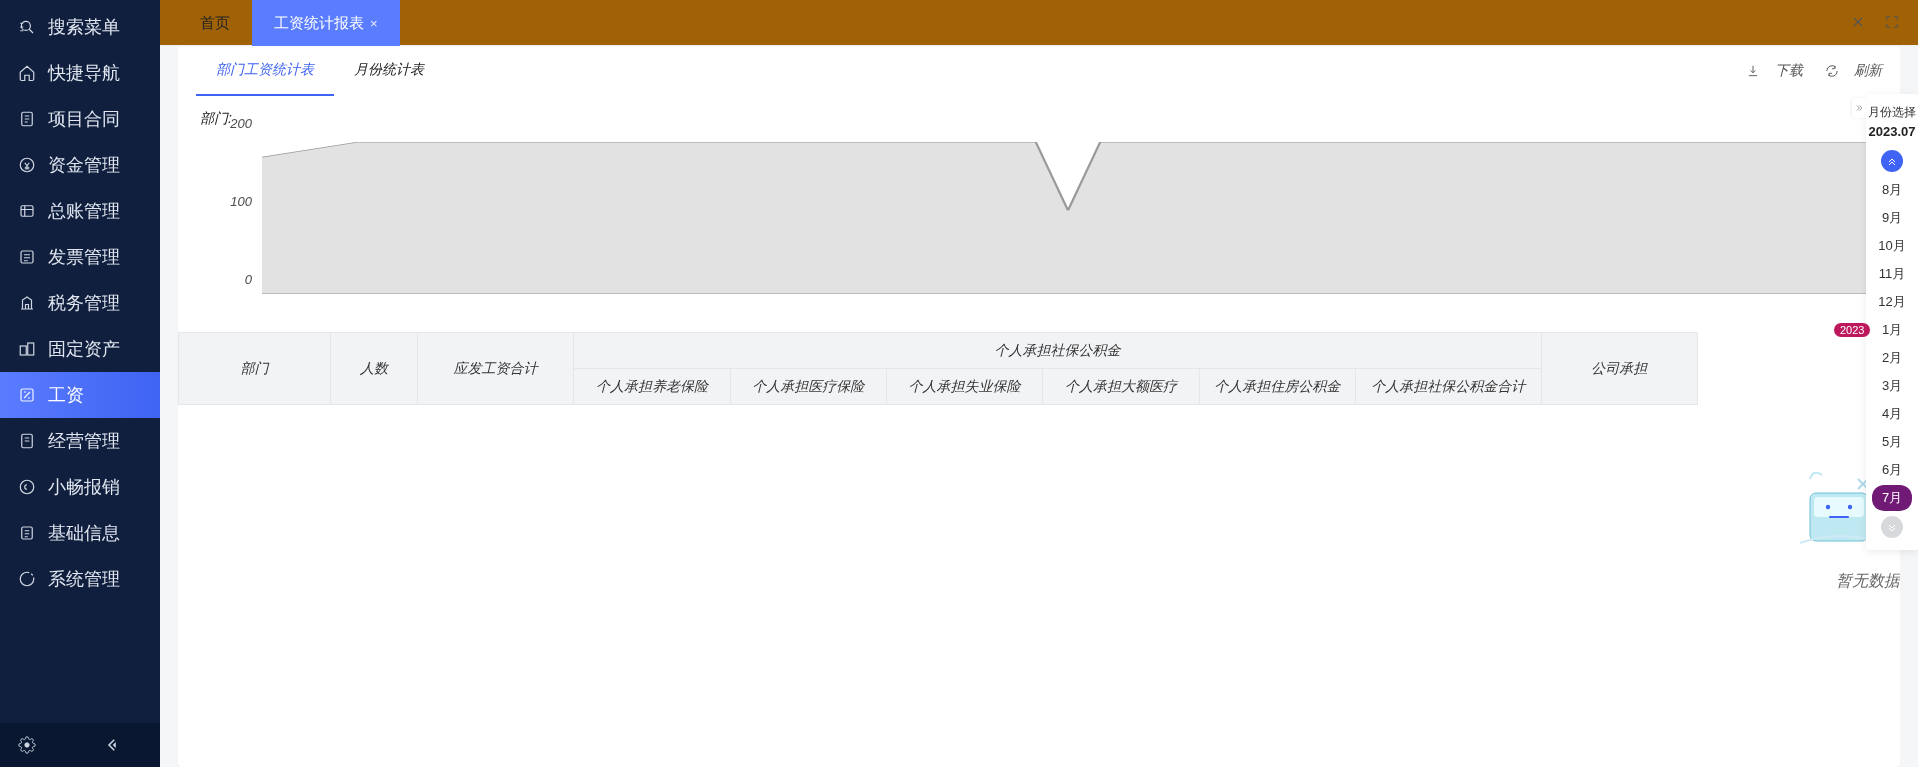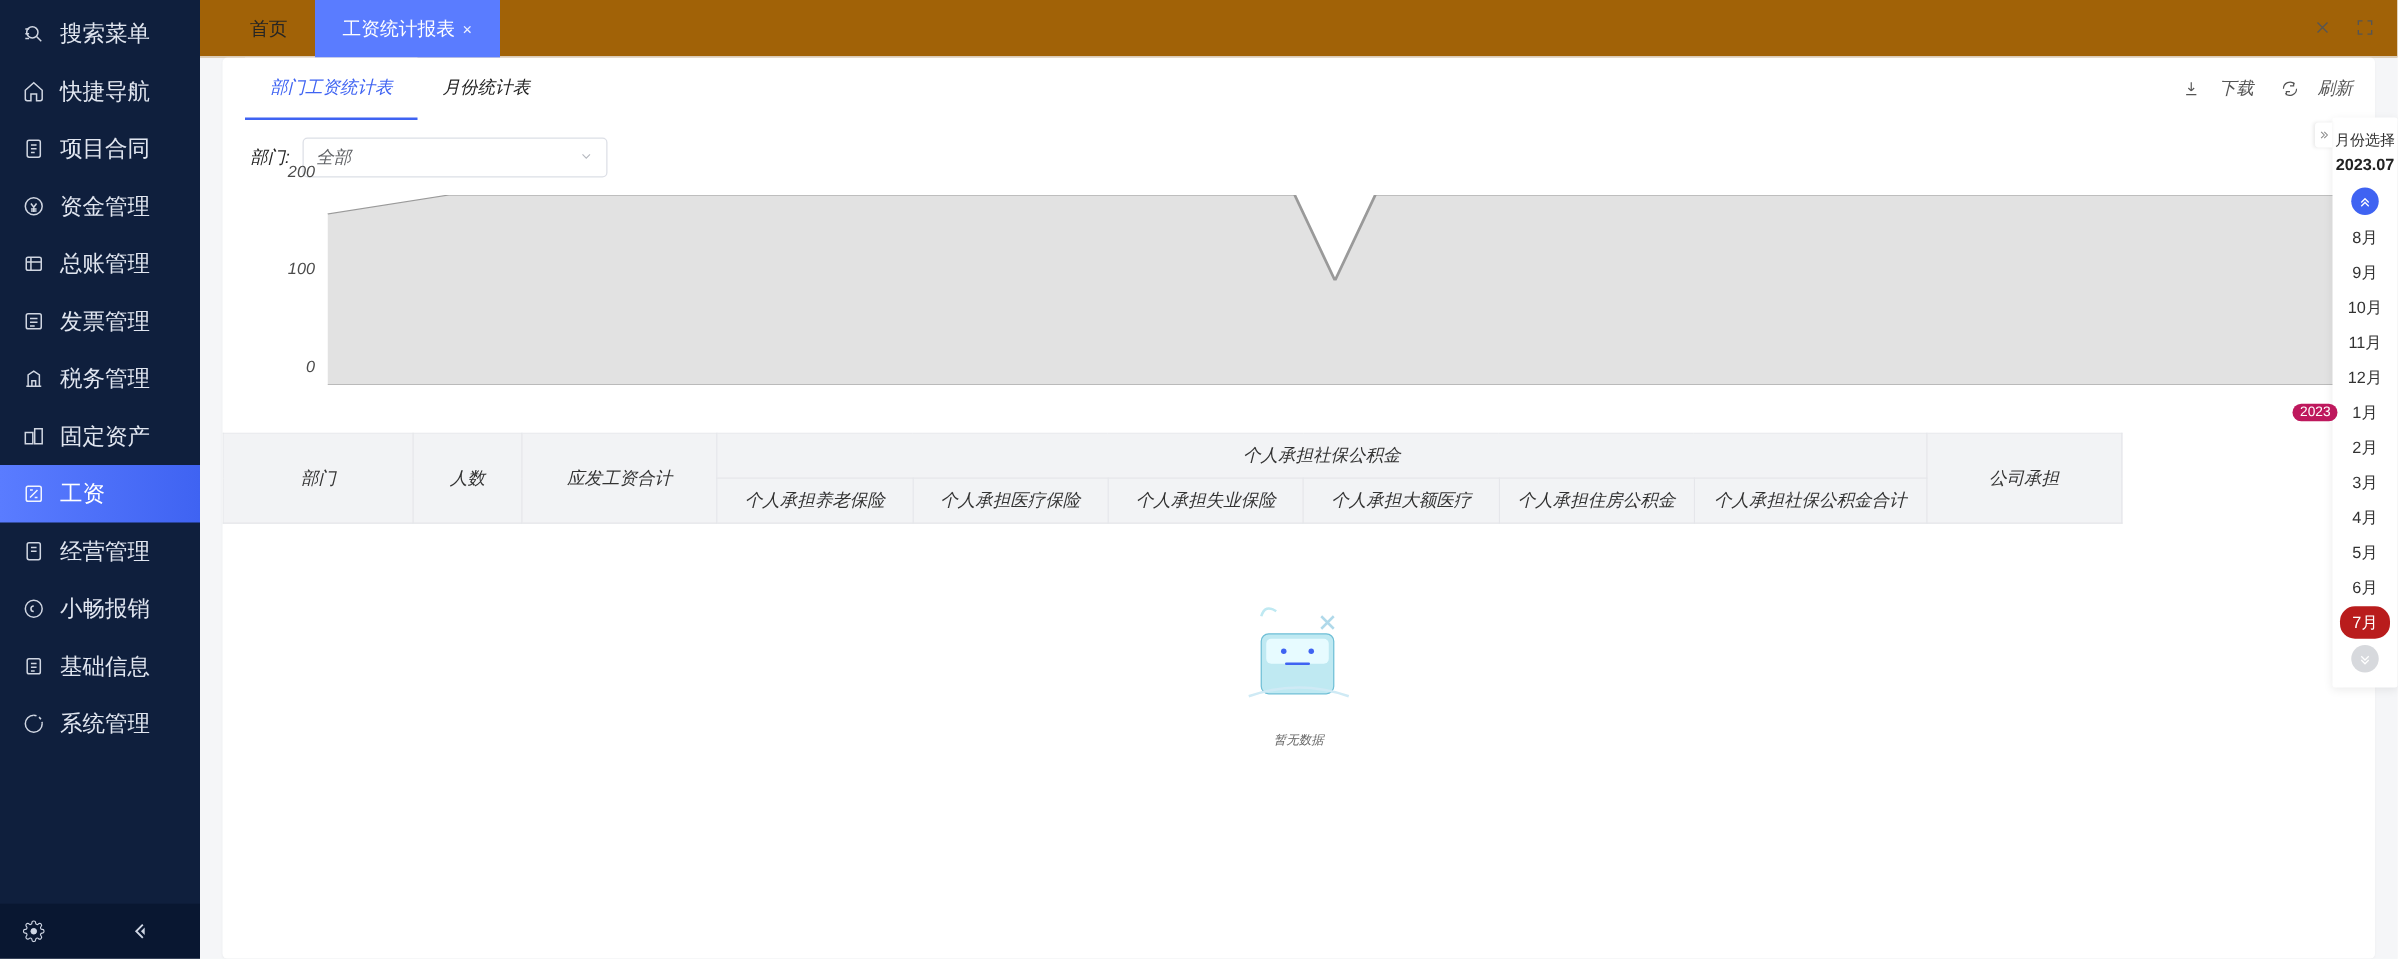--- a/index.html
+++ b/index.html
@@ -60,35 +60,35 @@
   
   .table-wrap { margin-top: 24px; overflow-x: auto; padding-bottom: 12px; }
   .tbl { border-collapse: collapse; min-width: 1520px; table-layout: fixed; }
   .tbl th { background: #f2f3f5; font-weight: 400; font-size: 14px; color: #333; border: 1px solid #e5e6ea; padding: 0 8px; height: 36px; white-space: nowrap; text-align: center; }
   .tbl .w-dept { width: 140px; }
   .tbl .w-count { width: 80px; }
   .tbl .w-paysum { width: 144px; }
   .tbl .w-sub { width: 144px; }
   .tbl .w-lastgroup { width: 144px; }
 
-  .empty-state { display: flex; flex-direction: column; align-items: center; padding: 40px 0 16px; color: #666; font-size: 10px; gap: 16px; }
+  .empty-state { display: flex; flex-direction: column; align-items: flex-end; padding: 40px 0 16px; color: #666; font-size: 16px; gap: 16px; }
   .empty-illus { width: 120px; height: 110px; position: relative; }
   .empty-illus svg { width: 100%; height: 100%; }
 
   
   .month-panel { position: absolute; right: 0; top: 94px; width: 52px; background: #fff; box-shadow: 0 2px 8px rgba(0,0,0,.08); padding: 10px 0; display: flex; flex-direction: column; align-items: center; gap: 3px; border-radius: 2px; z-index: 30; }
   .mp-collapse { position: absolute; left: -14px; top: 4px; width: 14px; height: 20px; background: #fff; border-radius: 3px 0 0 3px; box-shadow: -1px 0 3px rgba(0,0,0,.08); cursor: pointer; display:flex; align-items:center; justify-content:center; }
   .mp-collapse svg { width:10px; height:10px; stroke:#888; fill:none; stroke-width:2; }
   .mp-title { font-size: 12px; color: #333; }
   .mp-date { font-size: 13px; font-weight: 600; color: #222; margin-bottom: 6px; }
   .mp-btn-circle { width: 22px; height: 22px; border-radius: 50%; background: #3f63f2; display: flex; align-items: center; justify-content: center; cursor: pointer; margin: 2px 0; }
   .mp-btn-circle.gray { background: #d7d9dd; }
   .mp-btn-circle svg { width: 12px; height: 12px; stroke: #fff; fill: none; stroke-width: 2; }
   .mp-item { font-size: 13px; color: #333; height: 26px; width: 40px; display: flex; align-items: center; justify-content: center; cursor: pointer; position: relative; border-radius: 12px; }
-  .mp-item.selected { background: #b91c1c; color: #fff; }
+  .mp-item.selected { background: #701a75; color: #fff; }
   .mp-year-badge { position: absolute; left: -38px; top: 50%; transform: translateY(-50%); background: #be185d; color: #fff; font-size: 11px; padding: 1px 6px; border-radius: 10px; }
 
   
   .table-wrap::-webkit-scrollbar { height: 10px; }
   .table-wrap::-webkit-scrollbar-thumb { background: #c6c8cc; border-radius: 6px; }
   .table-wrap::-webkit-scrollbar-track { background: transparent; }
 </style>
 </head>
 <body>
 
@@ -273,28 +273,20 @@
             <svg viewBox="0 0 24 24">
                 <path d="M3 12a9 9 0 0 1 15.5-6.3M21 12a9 9 0 0 1-15.5 6.3M17 3v5h-5M7 21v-5h5"></path>
               </svg>
             <span>刷新</span>
           </div>
         </div>
       </div>
 
       <div class="filter-row">
         <span class="filter-label">部门:</span>
-        <div class="select">
-          <span>全部</span>
-          <span class="chev">
-            <svg viewBox="0 0 24 24">
-                <path d="M6 9l6 6 6-6"></path>
-              </svg>
-          </span>
-        </div>
       </div>
 
       <div class="chart-wrap">
         <div class="chart">
           <div class="chart-y" id="chart-y">
               <span class="ytick" style="bottom: 0%;">0</span>
               <span class="ytick" style="bottom: 50%;">100</span>
               <span class="ytick" style="bottom: 100%;">200</span>
             </div>
           <div class="chart-plot" id="chart-plot">

